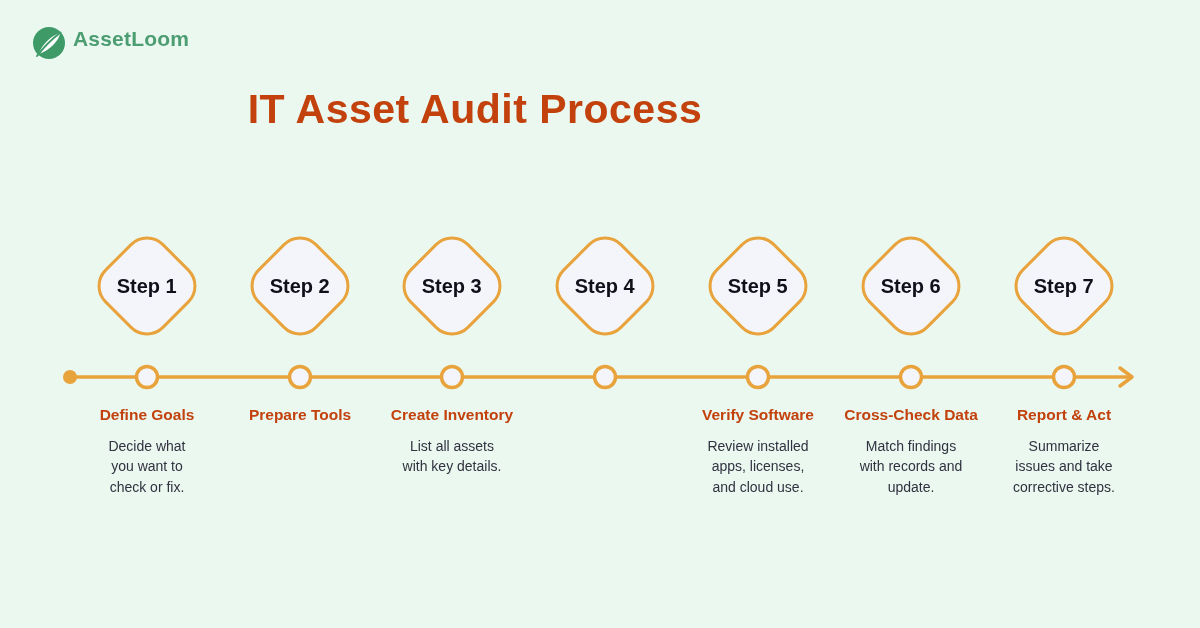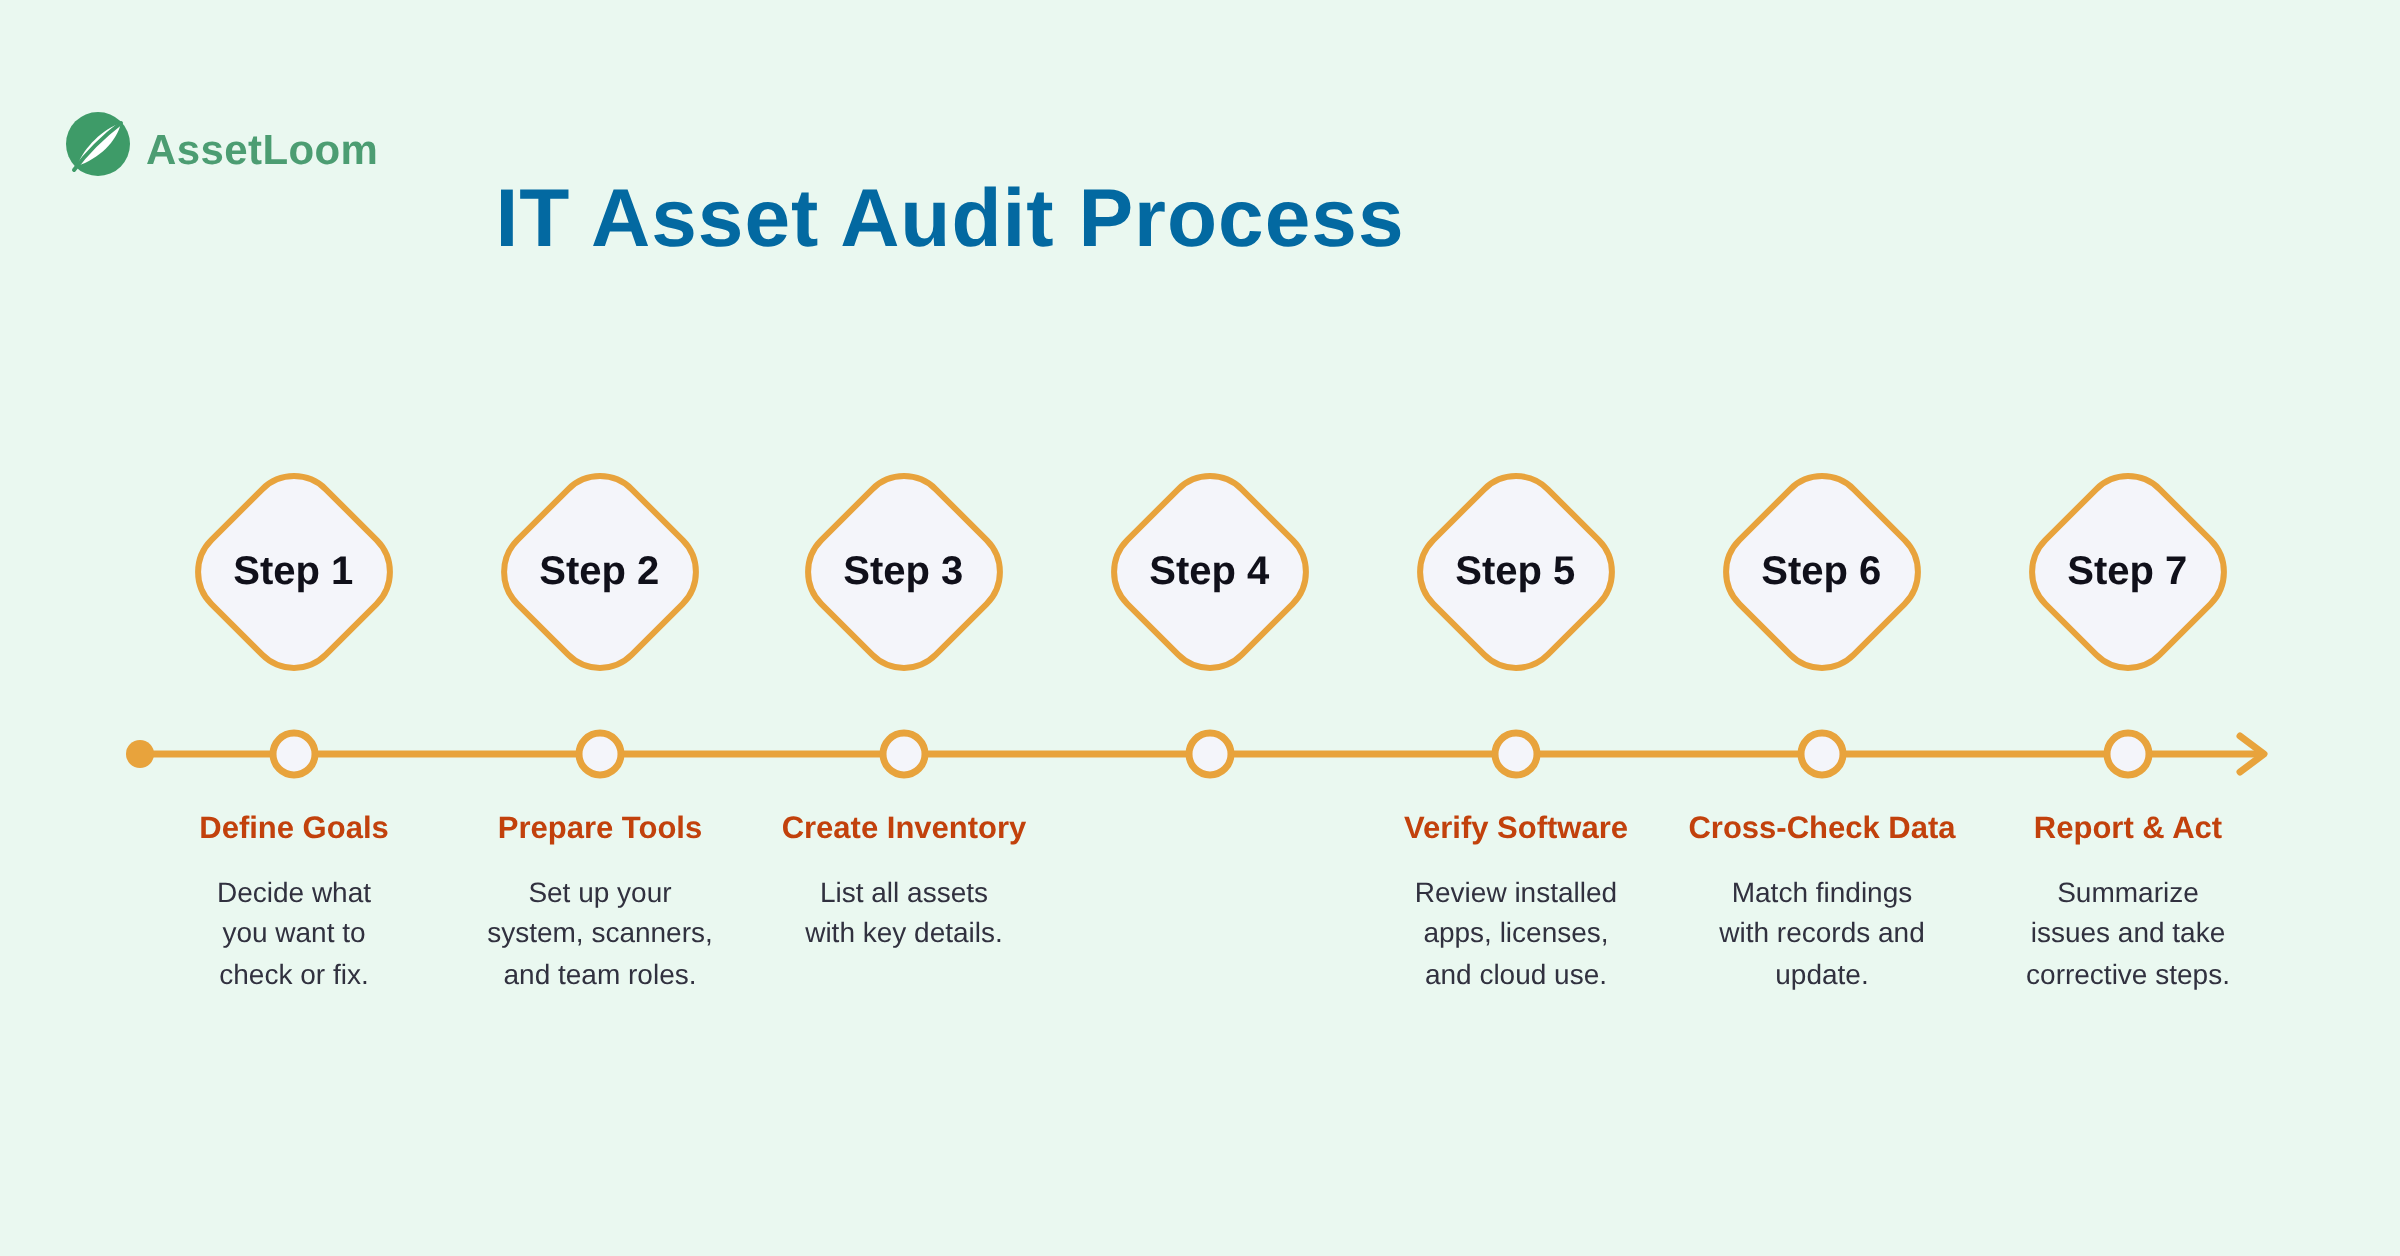--- a/index.html
+++ b/index.html
@@ -14,23 +14,22 @@
     background: #EAF8F0;
     overflow: hidden;
   }
 
   
   .logo {
     position: absolute;
     top: 27px;
     left: 33px;
     display: flex;
-    align-items: flex-end;
+    align-items: flex-start;
     gap: 8px;
-    margin-top: 29px;
   }
   .logo-mark {
     width: 32px;
     height: 32px;
     display: block;
   }
   .logo-text {
     font-size: 21px;
     font-weight: 700;
     color: #4C9D72;
@@ -40,21 +39,21 @@
   
   .page-title {
     position: absolute;
     top: 86px;
     left: 0;
     width: 950px;
     text-align: center;
     margin: 0;
     font-size: 41px;
     font-weight: 800;
-    color: #0369a1;
+    color: #c2410c;
     letter-spacing: 0.5px;
   }
 
   
   .diamond {
     position: absolute;
     top: 244px;
     width: 84px;
     height: 84px;
     background: #F4F5FA;
@@ -154,23 +153,20 @@
   </svg>
 
   <div class="step-col" style="left:62px">
     <p class="step-title">Define Goals</p>
     <p class="step-desc">Decide what
 you want to
 check or fix.</p>
   </div>
   <div class="step-col" style="left:215px">
     <p class="step-title">Prepare Tools</p>
-    <p class="step-desc">Set up your
-system, scanners,
-and team roles.</p>
   </div>
   <div class="step-col" style="left:367px">
     <p class="step-title">Create Inventory</p>
     <p class="step-desc">List all assets
 with key details.</p>
   </div>
   <div class="step-col" style="left:520px">
   </div>
   <div class="step-col" style="left:673px">
     <p class="step-title">Verify Software</p>

